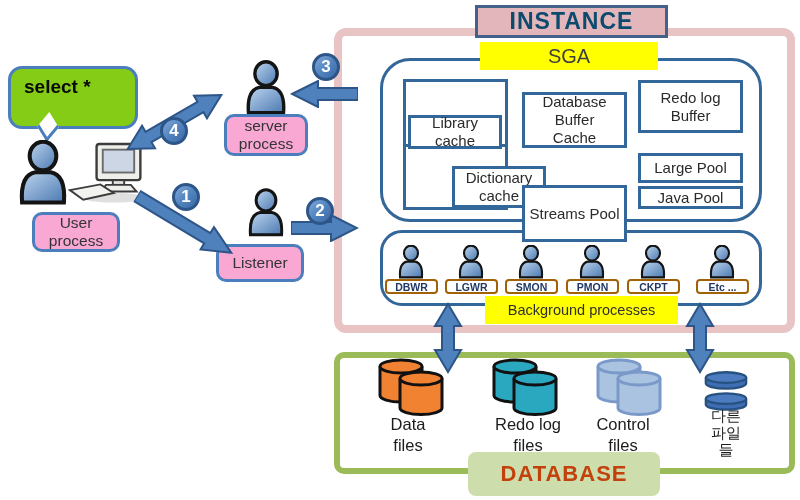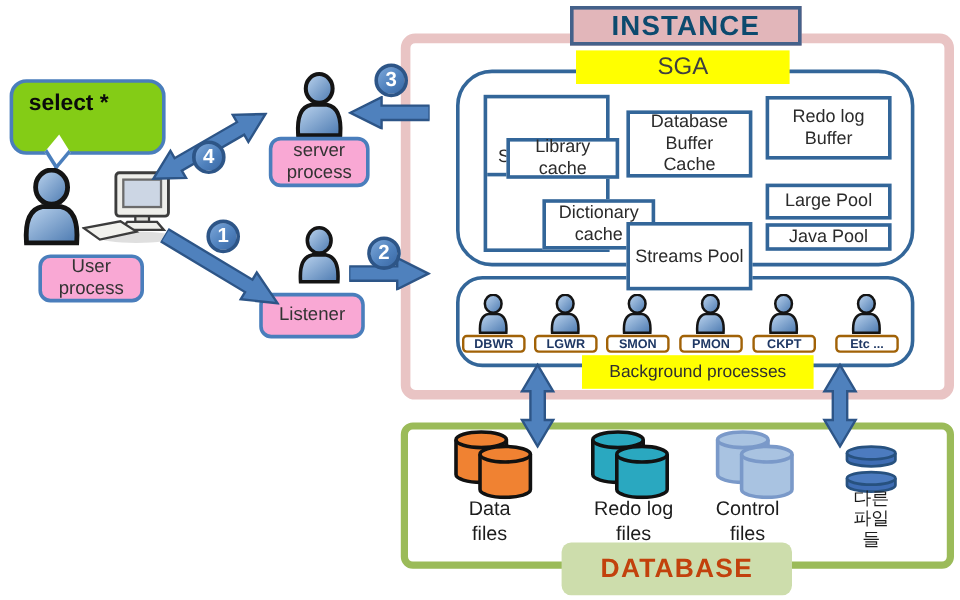--- a/index.html
+++ b/index.html
@@ -23,21 +23,21 @@
     display:flex;align-items:center;justify-content:center;font-size:14.5px;color:#2f2f2f;}
   
   #sga-box{left:380px;top:58px;width:382px;height:164px;border:3px solid #336699;
     border-radius:30px;box-sizing:border-box;z-index:2;}
   .box{position:absolute;border:3px solid #336699;box-sizing:border-box;background:#fff;
     display:flex;align-items:center;justify-content:center;text-align:center;
     font-size:15px;color:#2b2b2b;line-height:1.18;z-index:3;}
   #sp-group{left:403px;top:79px;width:105px;height:131px;display:block;}
   #sp-title{position:absolute;left:0;top:0;width:99px;height:26px;border-bottom:3px solid #336699;
     display:flex;align-items:center;justify-content:center;font-size:15px;color:#2b2b2b;margin-top:36px;}
-  #lib-box{left:408px;top:115px;width:94px;height:34px;margin-left:14px;}
+  #lib-box{left:408px;top:115px;width:94px;height:34px;}
   #dict-box{left:408px;top:166px;width:94px;height:42px;margin-left:44px;}
   #dbc-box{left:522px;top:80px;width:105px;height:56px;padding:0 8px;margin-top:12px;}
   #redo-box{left:638px;top:80px;width:105px;height:53px;padding:0 14px;}
   #streams-box{left:522px;top:153px;width:105px;height:57px;margin-top:32px;}
   #large-box{left:638px;top:153px;width:105px;height:30px;}
   #java-box{left:638px;top:186px;width:105px;height:23px;}
   
   #bg-box{left:380px;top:230px;width:382px;height:76px;border:3px solid #336699;
     border-radius:22px;box-sizing:border-box;z-index:2;}
   .bgp-icon{width:40px;height:34px;top:245px;z-index:3;}

